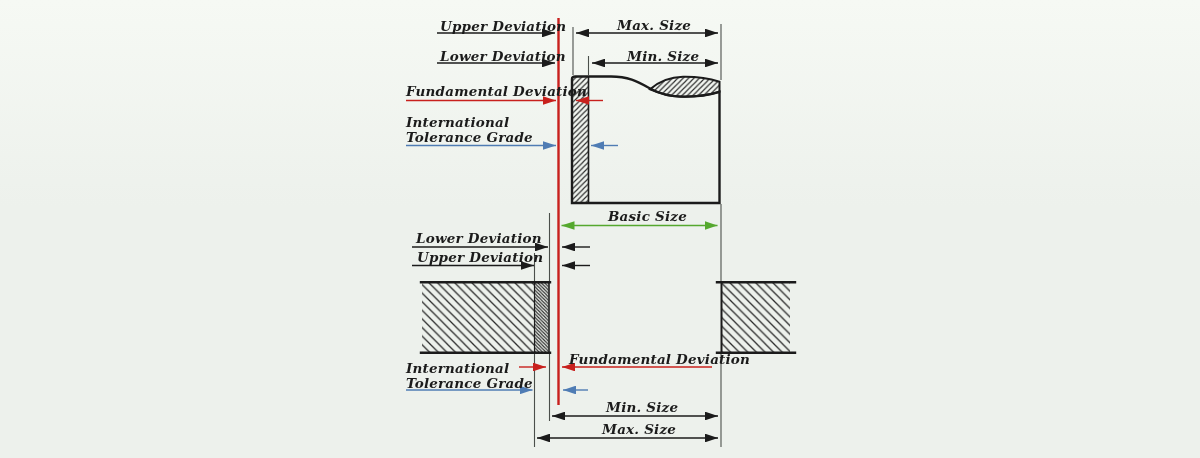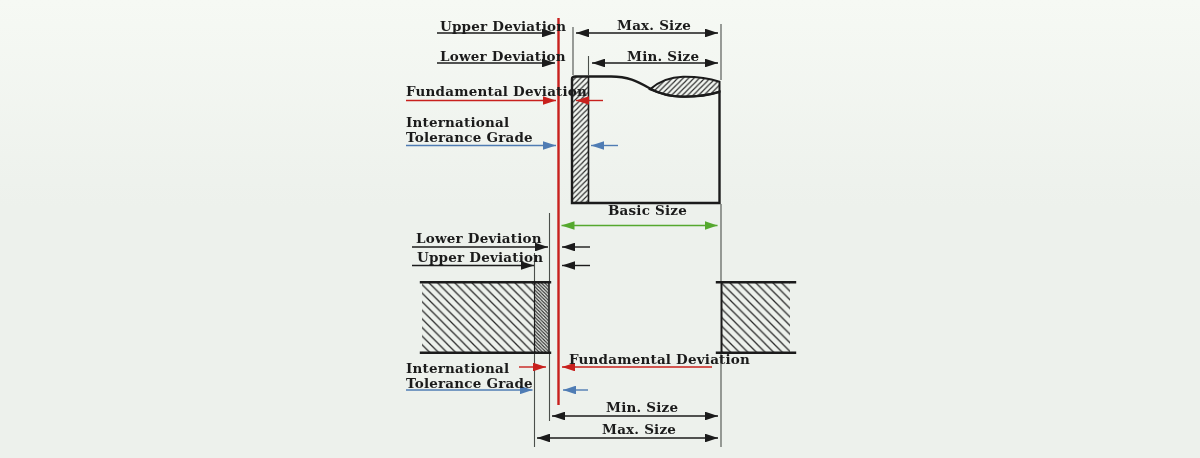--- a/index.html
+++ b/index.html
@@ -4,21 +4,21 @@
 <style>
   html,body{margin:0;padding:0;}
   .stage{
     position:relative;width:1200px;height:458px;overflow:hidden;
     background:linear-gradient(180deg,var(--bg-top) 0%,var(--bg-bottom) 45%,var(--bg-bottom) 100%);
     font-family:"DejaVu Serif","Liberation Serif",serif;
   }
   .stage svg{position:absolute;left:0;top:0;}
   .lbl{
     position:absolute;font-size:13.5px;font-weight:600;line-height:15px;
-    color:var(--ink);letter-spacing:.2px;white-space:nowrap;
+    color:var(--ink);letter-spacing:.2px;white-space:nowrap;font-style:italic;
   }
   .k{stroke:var(--ink);}
   .r{stroke:var(--red);}
   .b{stroke:var(--blue);}
   .g{stroke:var(--green);}
   .thin{stroke:#4b4f4b;stroke-width:1.1;}
   .dim{stroke-width:1.4;fill:none;}
   .edge{stroke-width:2.4;fill:none;stroke-linecap:square;}
   .mid{stroke-width:1.6;fill:none;}
   .ah-k-f{fill:var(--ink);} .ah-r-f{fill:var(--red);}
@@ -126,21 +126,21 @@
   </svg>
 
   <div class="lbl" style="left:440px;top:19px;">Upper Deviation</div>
   <div class="lbl" style="left:440px;top:49px;">Lower Deviation</div>
   <div class="lbl" style="left:406px;top:84px;">Fundamental Deviation</div>
   <div class="lbl" style="left:406px;top:115px;">International</div>
   <div class="lbl" style="left:406px;top:130px;">Tolerance Grade</div>
   <div class="lbl" style="left:617px;top:18px;">Max. Size</div>
   <div class="lbl" style="left:627px;top:49px;">Min. Size</div>
 
-  <div class="lbl" style="left:608px;top:203px;">Basic Size</div>
+  <div class="lbl" style="left:608px;top:209px;">Basic Size</div>
 
   <div class="lbl" style="left:416px;top:231px;">Lower Deviation</div>
   <div class="lbl" style="left:417px;top:250px;">Upper Deviation</div>
   <div class="lbl" style="left:406px;top:361px;">International</div>
   <div class="lbl" style="left:406px;top:376px;">Tolerance Grade</div>
   <div class="lbl" style="left:569px;top:352px;">Fundamental Deviation</div>
   <div class="lbl" style="left:606px;top:400px;">Min. Size</div>
   <div class="lbl" style="left:602px;top:422px;">Max. Size</div>
 
 </div>

